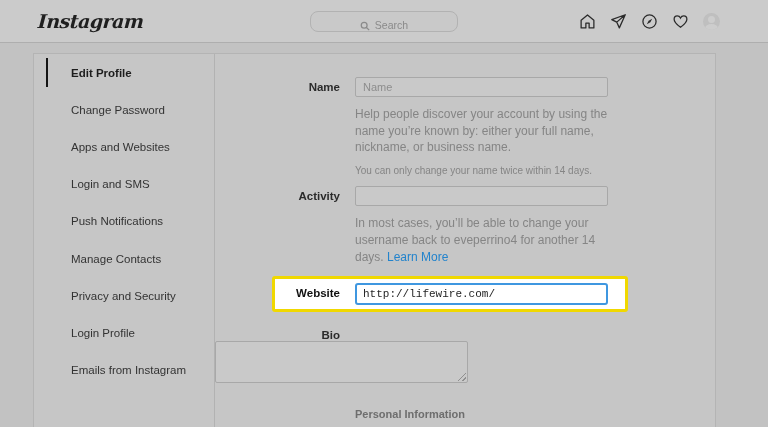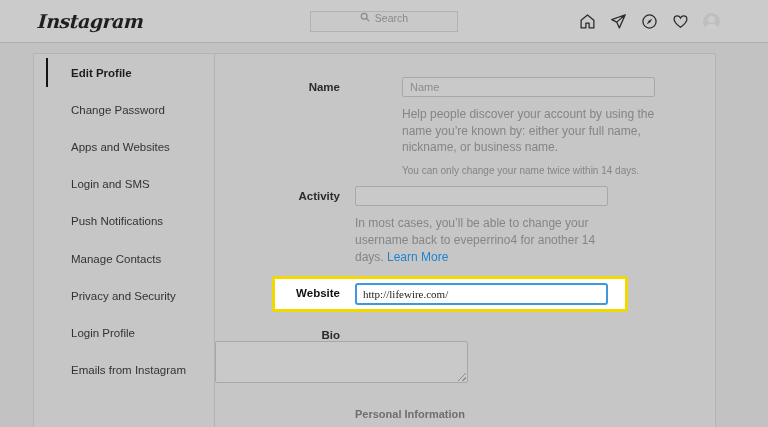--- a/index.html
+++ b/index.html
@@ -20,22 +20,22 @@
   }
   .logo {
     font-family:"DejaVu Serif", serif;
     font-style:italic; font-weight:bold;
     font-size:19px; color:#1f1f1f; letter-spacing:-0.5px;
     transform:skewX(-4deg);
   }
   .searchbox {
     position:absolute; left:50%; top:11px; transform:translateX(-50%);
     width:148px; height:21px;
-    background:#c9c9c9; border:1px solid #b2b2b2; border-radius:0;
-    display:flex; align-items:flex-start; justify-content:center; gap:5px;
+    background:#c9c9c9; border:1px solid #b2b2b2; border-radius:8px;
+    display:flex; align-items:flex-end; justify-content:center; gap:5px;
     color:#8a8a8a; font-size:10.5px;
   }
   .nav-icons { margin-left:auto; display:flex; align-items:center; gap:14px; }
   .nav-icons svg { display:block; }
   .nav-avatar {
     width:17px; height:17px; border-radius:50%;
     background:#bdbdbd; overflow:hidden; position:relative; opacity:.85;
   }
   .nav-avatar::before {
     content:""; position:absolute; left:5px; top:3px; width:7px; height:7px;
@@ -97,36 +97,36 @@
     width:253px; height:20px;
     background:#c9c9c9; border:1px solid #a8a8a8; border-radius:2px;
     font-size:11px; padding:0 7px; color:#444;
     font-family:"Liberation Sans", sans-serif;
   }
   .txt-input::placeholder { color:#8d8d8d; }
   .help { font-size:12px; color:#858585; line-height:1.38; margin-top:9px; }
   .help2 { font-size:10px; color:#858585; line-height:1.38; margin-top:8px; }
   .learn-more { color:#2283cc; cursor:pointer; text-decoration:none; }
 
-  .row-name { margin-top:0;gap:47px; }
+  .row-name { margin-top:0; }
   .row-username { margin-top:9px; }
 
   
   .row-website { margin-top:11px; position:relative; z-index:1; padding:7px 0; }
   .row-website::before {
     content:""; position:absolute; left:57px; top:0; bottom:0; width:350px;
     background:#ffffff; border:3px solid #f0d800; border-radius:3px;
     z-index:-1;
   }
   .row-website .flabel { color:#111; }
   .website-input {
     width:253px; height:22px;
     background:#ffffff; border:2px solid #3f97e0; border-radius:3px;
     font-size:11px; padding:0 6px; color:#1e1e1e;
-    font-family:Liberation Serif, serif;
+    font-family:Liberation Mono, monospace;
     outline:none;
   }
 
   .row-bio { margin-top:13px;flex-direction:column; }
   .ta-wrap { position:relative; width:253px; }
   .bio-textarea {
     width:253px; height:42px; display:block;
     background:#c9c9c9; border:1px solid #a8a8a8; border-radius:2px;
     resize:none; font-family:"Liberation Sans", sans-serif; font-size:11px; padding:3px 6px;
     color:#444;

